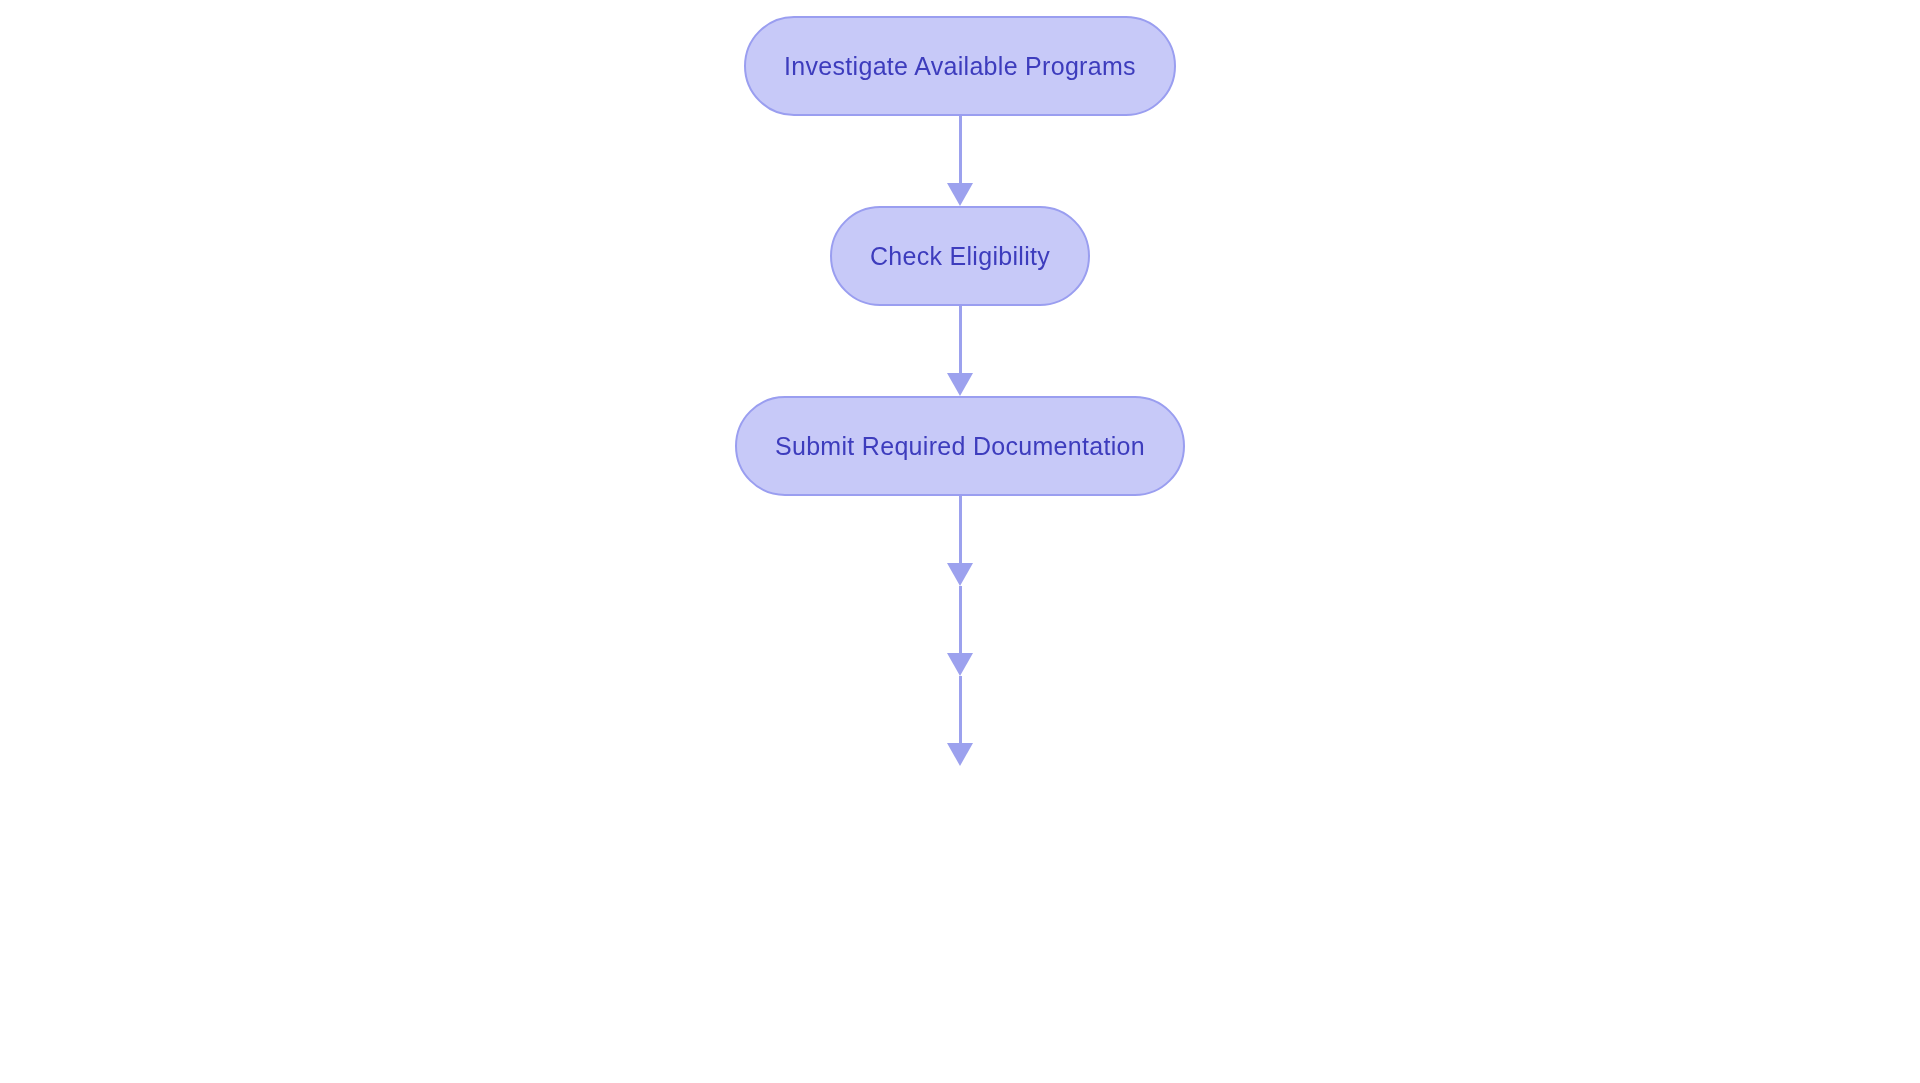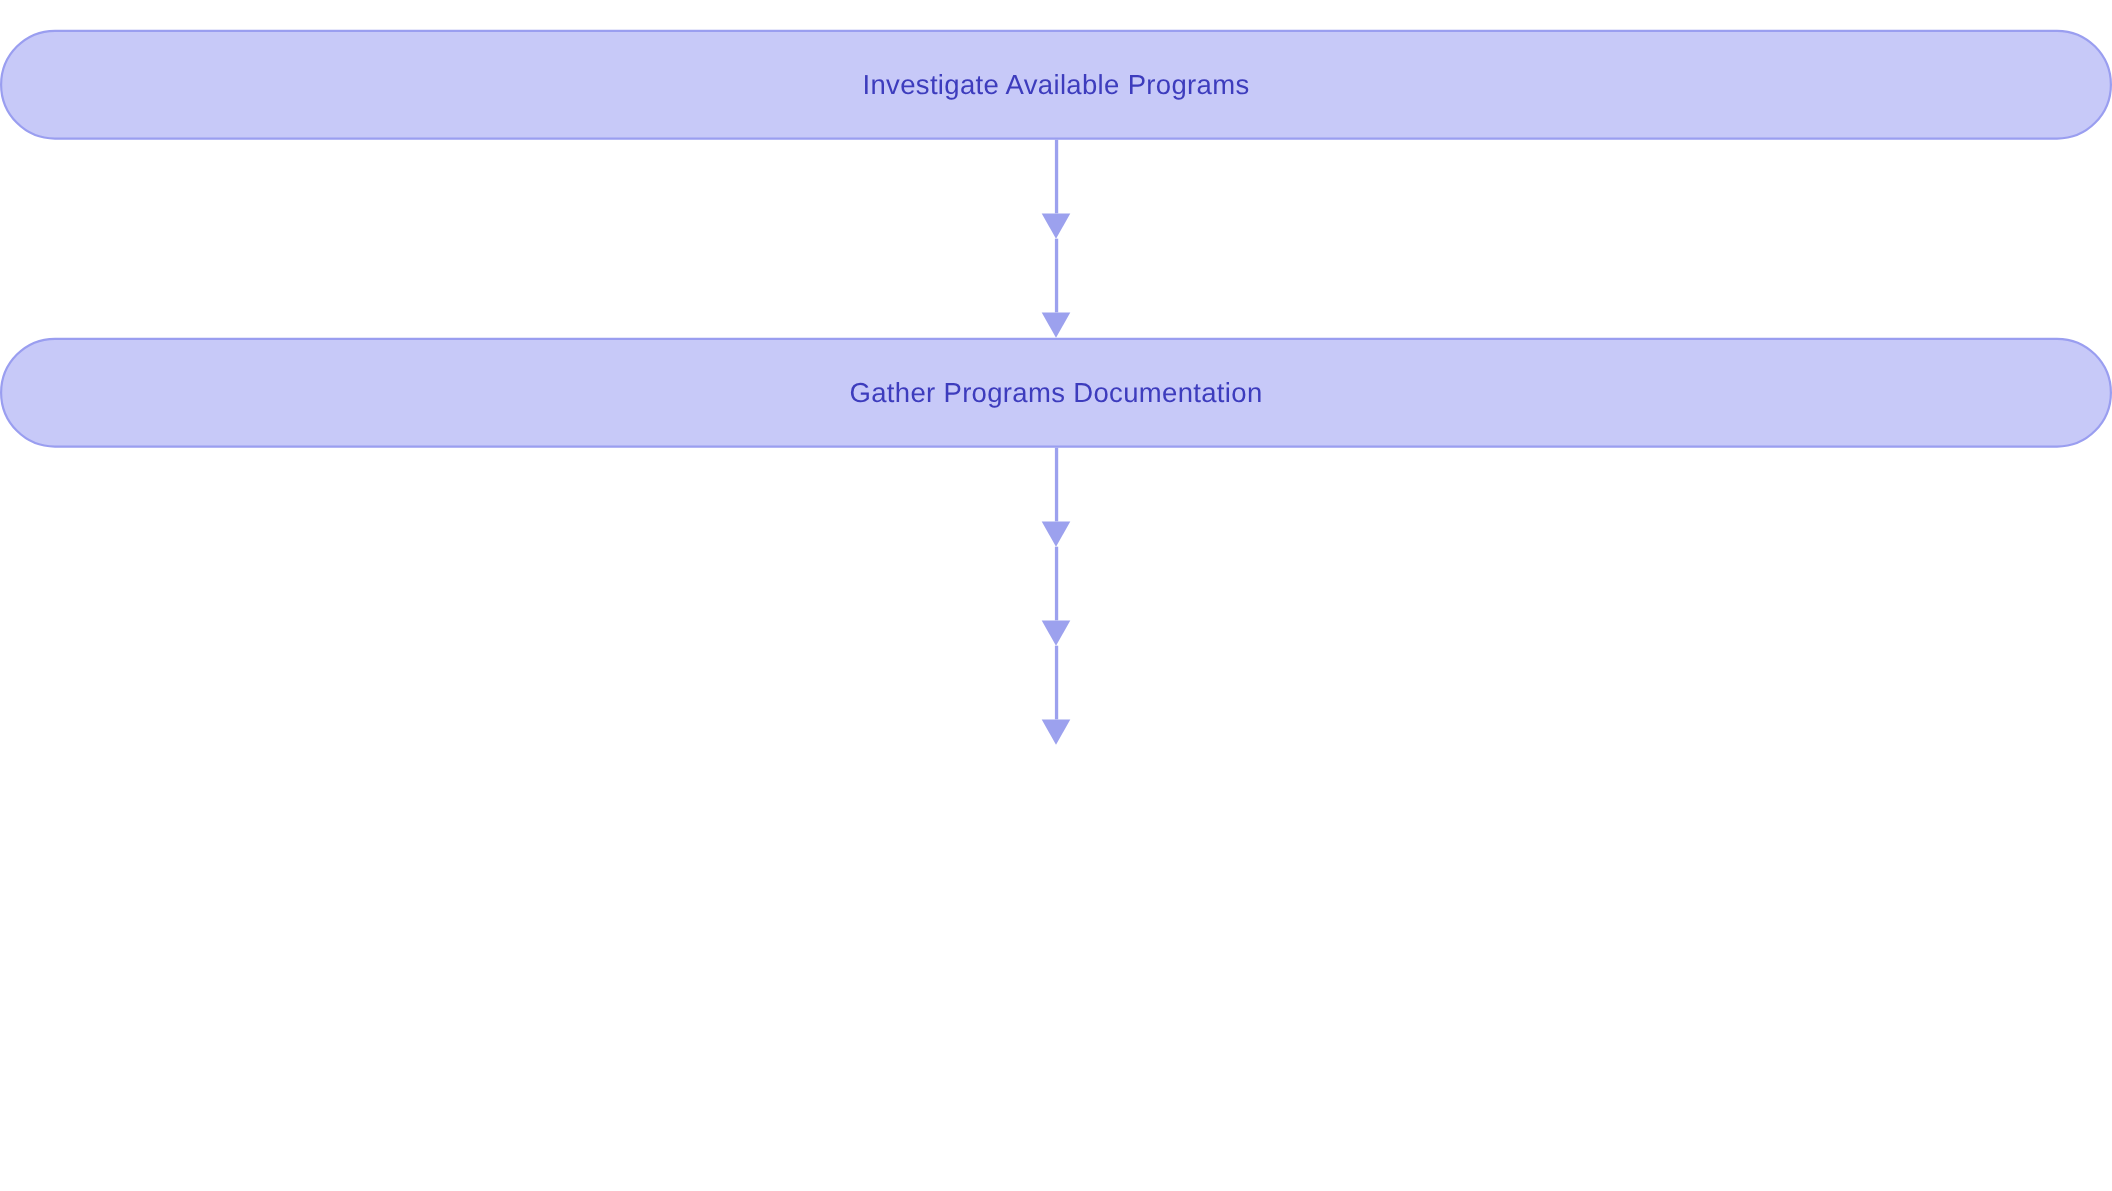--- a/index.html
+++ b/index.html
@@ -15,21 +15,22 @@
     height: 1083px;
     background: var(--background);
     overflow: hidden;
     font-family: "Liberation Sans", "DejaVu Sans", sans-serif;
   }
   .flowchart {
     width: 100%;
     height: 100%;
     display: flex;
     flex-direction: column;
-    padding-top: 27px;
+    align-items: center;
+    padding-top: 16px;
   }
   .node {
     height: 100px;
     min-width: 180px;
     padding: 0 38px;
     border-radius: 50px;
     background: var(--node-fill);
     border: 2px solid var(--node-border);
     color: var(--node-text);
     display: flex;
@@ -67,28 +68,31 @@
 
   <div class="node">
     <span>Investigate Available Programs</span>
   </div>
 
   <div class="connector">
     <div class="stem"></div>
     <div class="head"></div>
   </div>
 
+  <div class="node">
+    <span>Check Eligibility</span>
+  </div>
 
   <div class="connector">
     <div class="stem"></div>
     <div class="head"></div>
   </div>
 
   <div class="node">
-    <span>Gather Programs Documentation</span>
+    <span>Submit Required Documentation</span>
   </div>
 
   <div class="connector">
     <div class="stem"></div>
     <div class="head"></div>
   </div>
 
 
   <div class="connector">
     <div class="stem"></div>

